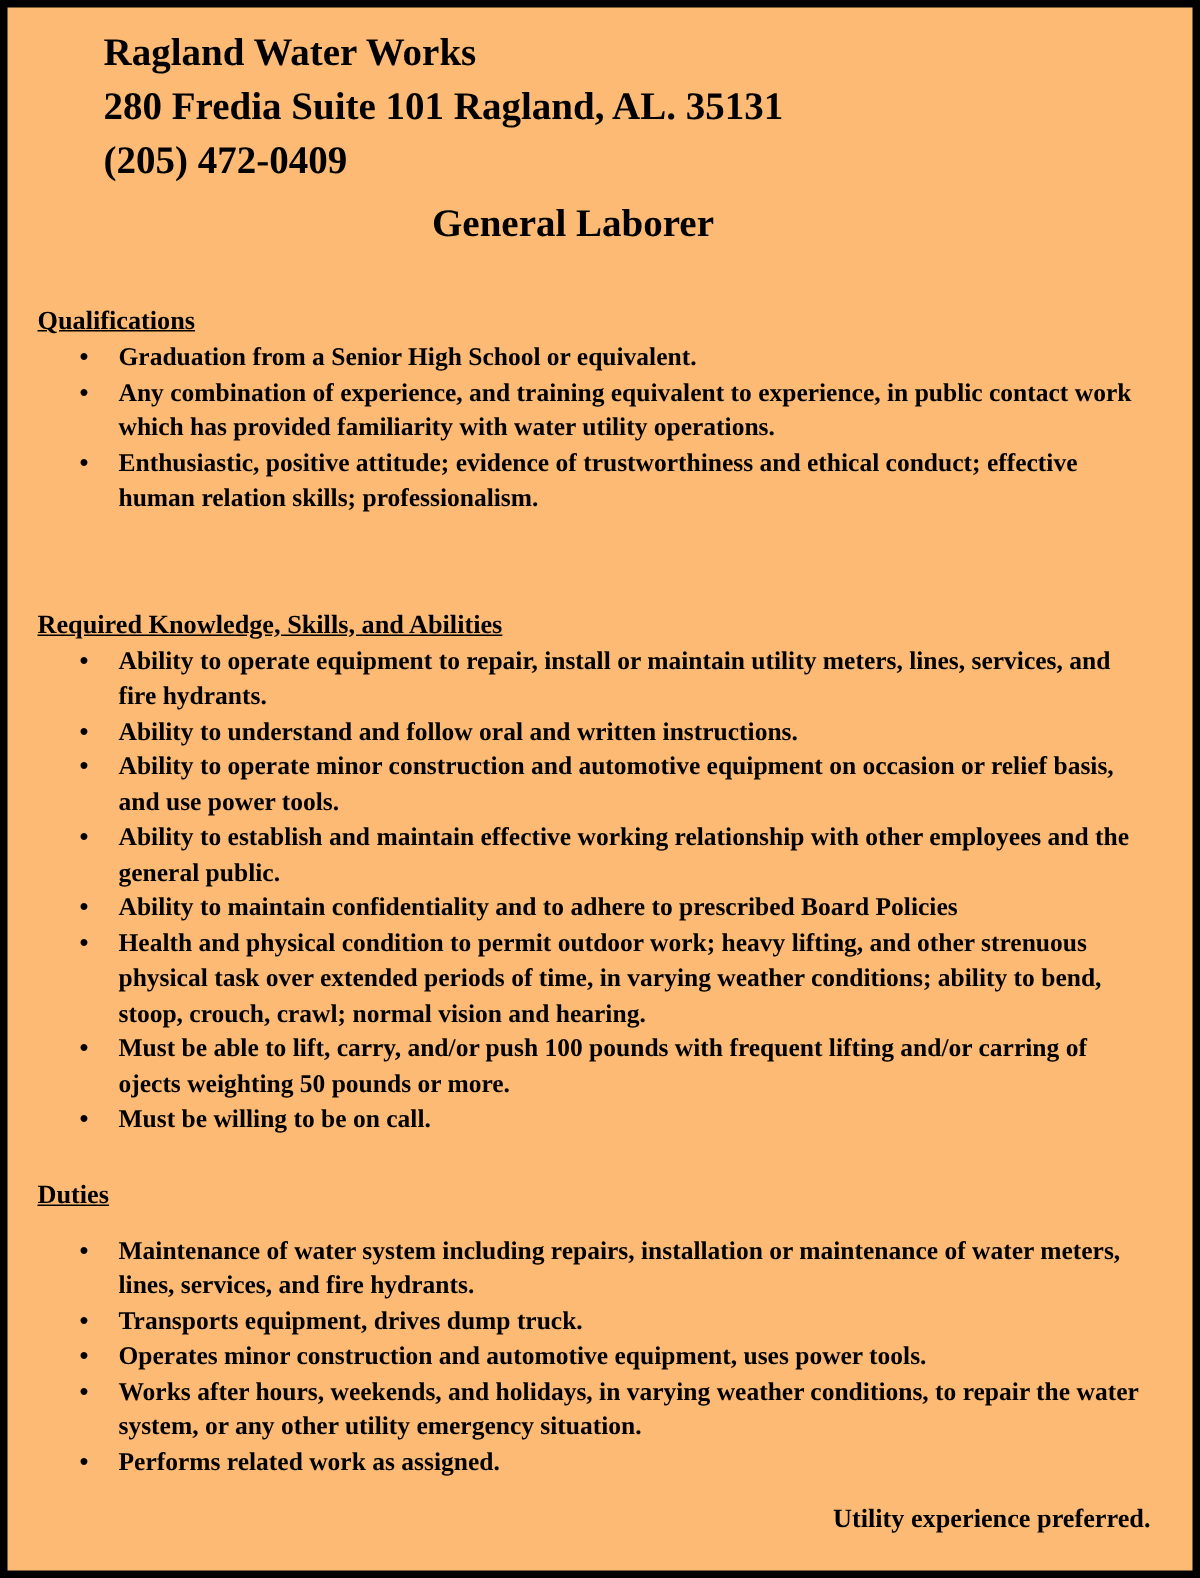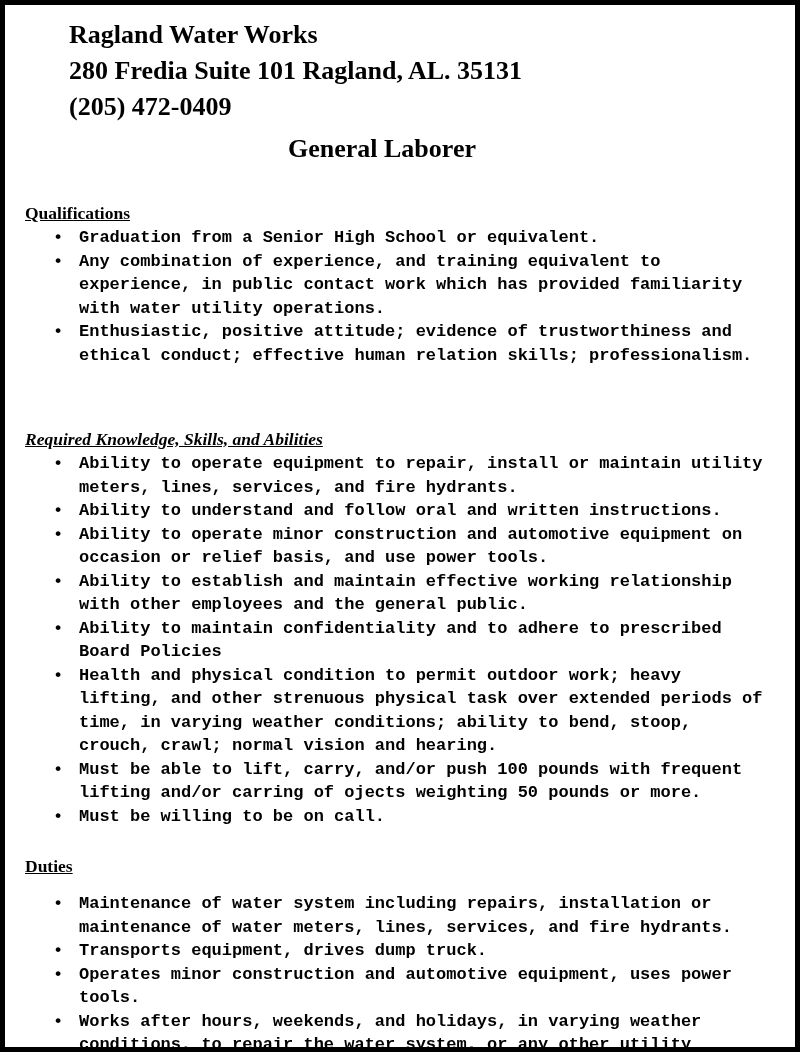--- a/index.html
+++ b/index.html
@@ -5,21 +5,21 @@
   html, body {
     margin: 0;
     padding: 0;
     background: #000;
     font-family: "Liberation Serif", "DejaVu Serif", serif;
   }
   .page {
     box-sizing: border-box;
     width: 800px;
     height: 1052px;
-    background: #ffffff;
+    background: #fdba74;
     border: 5px solid #000000;
     padding: 12px 28px 10px 16px;
     overflow: hidden;
     color: #000000;
     font-weight: bold;
   }
   .company-block {
     margin-left: 48px;
     font-size: 26px;
     line-height: 36px;
@@ -36,28 +36,27 @@
   }
   .doc-section h2 {
     margin: 0 0 0 4px;
     font-size: 17.5px;
     line-height: 24px;
     font-weight: bold;
     text-decoration: underline;
   }
   .doc-section { margin: 0; }
   .sec-qualifications h2 { margin-top: 34px; }
-  .sec-knowledge h2 { margin-top: 60px; font-style: italic; }
+  .sec-knowledge h2 { margin-top: 60px; }
   .sec-duties h2 { margin-top: 26px; font-family: Liberation Serif, serif; }
   .sec-duties ul { margin-top: 14px !important; }
   ul.bullets {
     list-style: none;
     margin: 1px 0 0 0;
     padding: 0;
-    font-family: Liberation Mono, monospace;
   }
   ul.bullets li {
     position: relative;
     padding-left: 58px;
     font-size: 17px;
     line-height: 23.5px;
     font-weight: bold;
   }
   ul.bullets li::before {
     content: "\2022";

